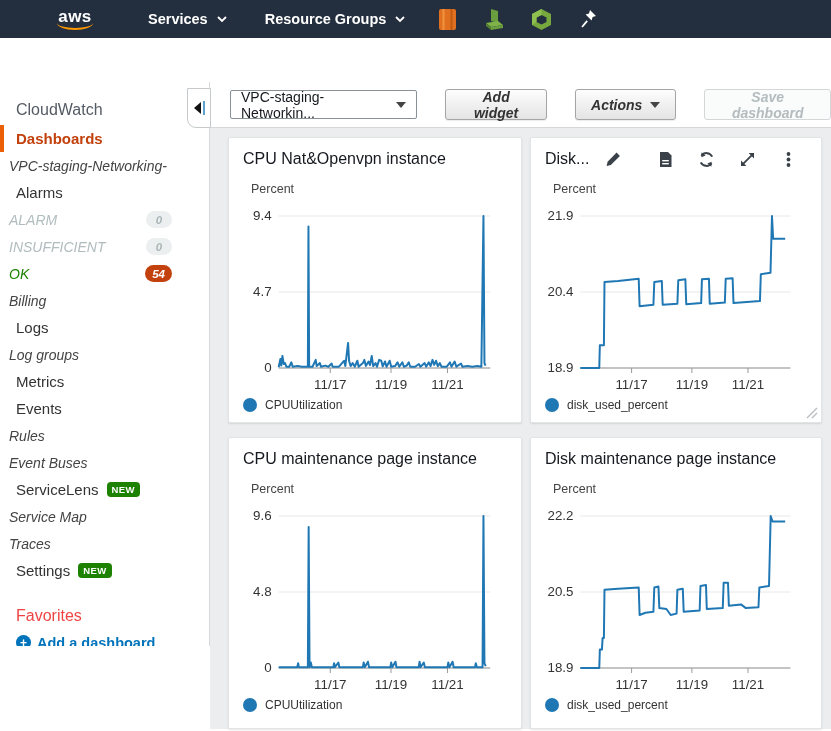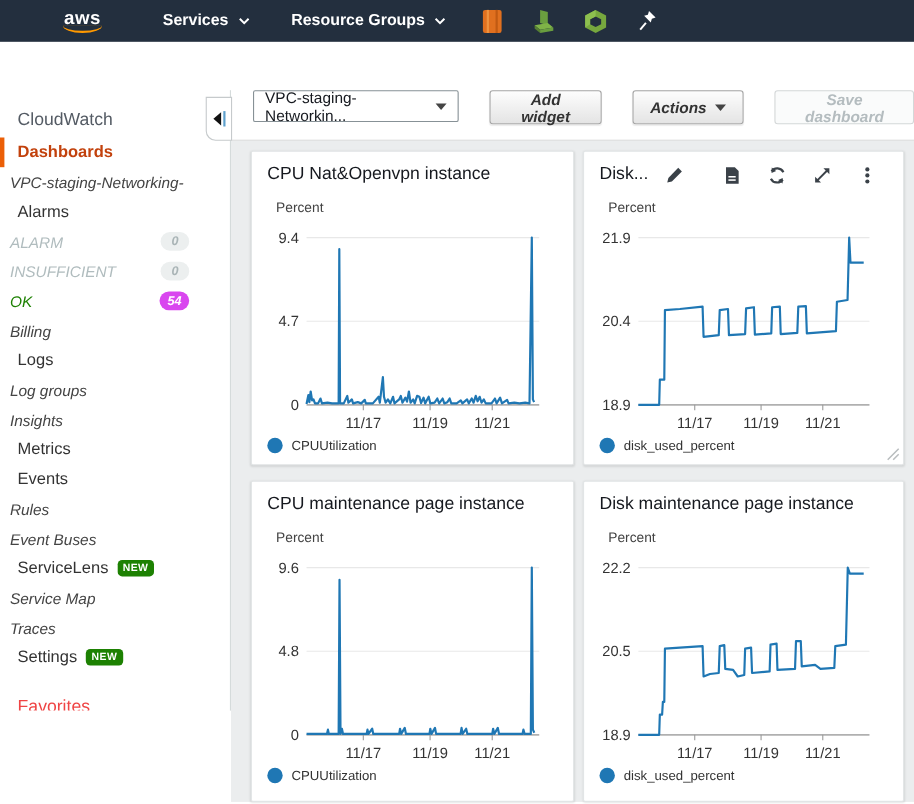--- a/index.html
+++ b/index.html
@@ -25,31 +25,31 @@
   .main { flex:1; display:flex; flex-direction:column; min-width:0; }
   
   .side-row { height:27px; display:flex; align-items:center; padding-left:16px; font-size:15px; color:#333; cursor:pointer; white-space:nowrap; }
   .side-row.sub { padding-left:9px; font-size:14px; color:#444;font-style:italic; }
   .side-row.selected { font-weight:bold; color:#c2410c; border-left:4px solid #eb5f07; padding-left:12px; }
   .side-row.muted { color:#b0bcbe; }
   .side-row.ok { color:#1d8102; }
   .side-row.section-gap { margin-top:2px; }
   .count-badge { margin-left:auto; margin-right:37px; min-width:26px; height:17px; border-radius:9px; font-size:11.5px; font-weight:bold; display:flex; align-items:center; justify-content:center; padding:0 7px; }
   .count-badge.gray { background:#ecefef; color:#a9b4b6; }
-  .count-badge.green { background:#d946ef; color:#fff; }
+  .count-badge.green { background:#c2410c; color:#fff; }
   .new-badge { display:inline-block; margin-left:8px; background:#1d8102; color:#fff; font-size:9.5px; font-weight:bold; letter-spacing:.4px; padding:2.5px 5px; border-radius:4px; line-height:1; }
   .favorites { margin-top:18px; color:#ef4444; font-size:16px; }
   .add-dash { color:#0073bb; font-weight:bold; font-size:14.5px; }
   .plus-circle { width:15px; height:15px; border-radius:50%; background:#0073bb; color:#fff; font-size:12px; font-weight:bold; display:inline-flex; align-items:center; justify-content:center; margin-right:6px; line-height:1; }
   
   .collapse-tab { position:absolute; left:187px; top:88px; width:24px; height:40px; background:#fff; border:1px solid #c6cacc; border-radius:0 0 0 9px; display:flex; align-items:center; justify-content:center; gap:2px; cursor:pointer; z-index:5; }
   .collapse-arrow { width:0; height:0; border-top:6px solid transparent; border-bottom:6px solid transparent; border-right:7px solid #111; }
   .tab-accent { width:2px; height:14px; background:#5ea0cc; }
   
-  .toolbar { height:46px; background:#fff; border-bottom:1px solid #d7d7d7; display:flex; align-items:flex-start; padding-left:20px; gap:28px; flex-shrink:0; }
+  .toolbar { height:46px; background:#fff; border-bottom:1px solid #d7d7d7; display:flex; align-items:center; padding-left:20px; gap:28px; flex-shrink:0; }
   .dash-select { width:200px; height:29px; border:1px solid #879196; border-radius:2px; background:#fff; display:flex; align-items:center; justify-content:space-between; padding:0 10px; font-size:14px; color:#16191f; cursor:pointer; }
   .caret-down { width:0; height:0; border-left:5px solid transparent; border-right:5px solid transparent; border-top:6px solid #444; }
   .btn { height:31px; padding:0 15px; border:1px solid #a5a5a5; border-radius:3px; background:linear-gradient(#fdfdfd,#e4e4e4); font-family:inherit; font-size:14px; font-weight:bold; color:#333; display:flex; align-items:center; gap:8px; cursor:pointer; box-shadow:0 1px 1px rgba(0,0,0,.08);font-style:italic; }
   .btn.disabled { background:#fafbfb; border-color:#d4d7d8; color:#b4bcbf; box-shadow:none; cursor:default; width:134px; justify-content:center; }
   
   .board { flex:1; background:#ebedee; padding:9px 9px 0 18px; display:grid; grid-template-columns:294px 292px; grid-template-rows:286px 292px; gap:14px 8px; }
   .widget { background:#fff; border:1px solid #e2e5e6; border-radius:2px; box-shadow:0 1px 2px rgba(0,0,0,.10); position:relative; overflow:hidden; }
   .widget-header { display:flex; align-items:center; padding:12px 14px 0 14px; }
   .widget-title { font-size:16px; color:#16191f; white-space:nowrap; }
   .edit-pencil { margin-left:16px; width:17px; height:17px; cursor:pointer; }
@@ -133,23 +133,20 @@
       <span class="count-badge green">54</span>
     </div>
     <div class="side-row sub">
       <span>Billing</span>
     </div>
     <div class="side-row">
       <span>Logs</span>
     </div>
     <div class="side-row sub">
       <span>Log groups</span>
-    </div>
-    <div class="side-row sub">
-      <span>Insights</span>
     </div>
     <div class="side-row">
       <span>Metrics</span>
     </div>
     <div class="side-row">
       <span>Events</span>
     </div>
     <div class="side-row sub">
       <span>Rules</span>
     </div>

